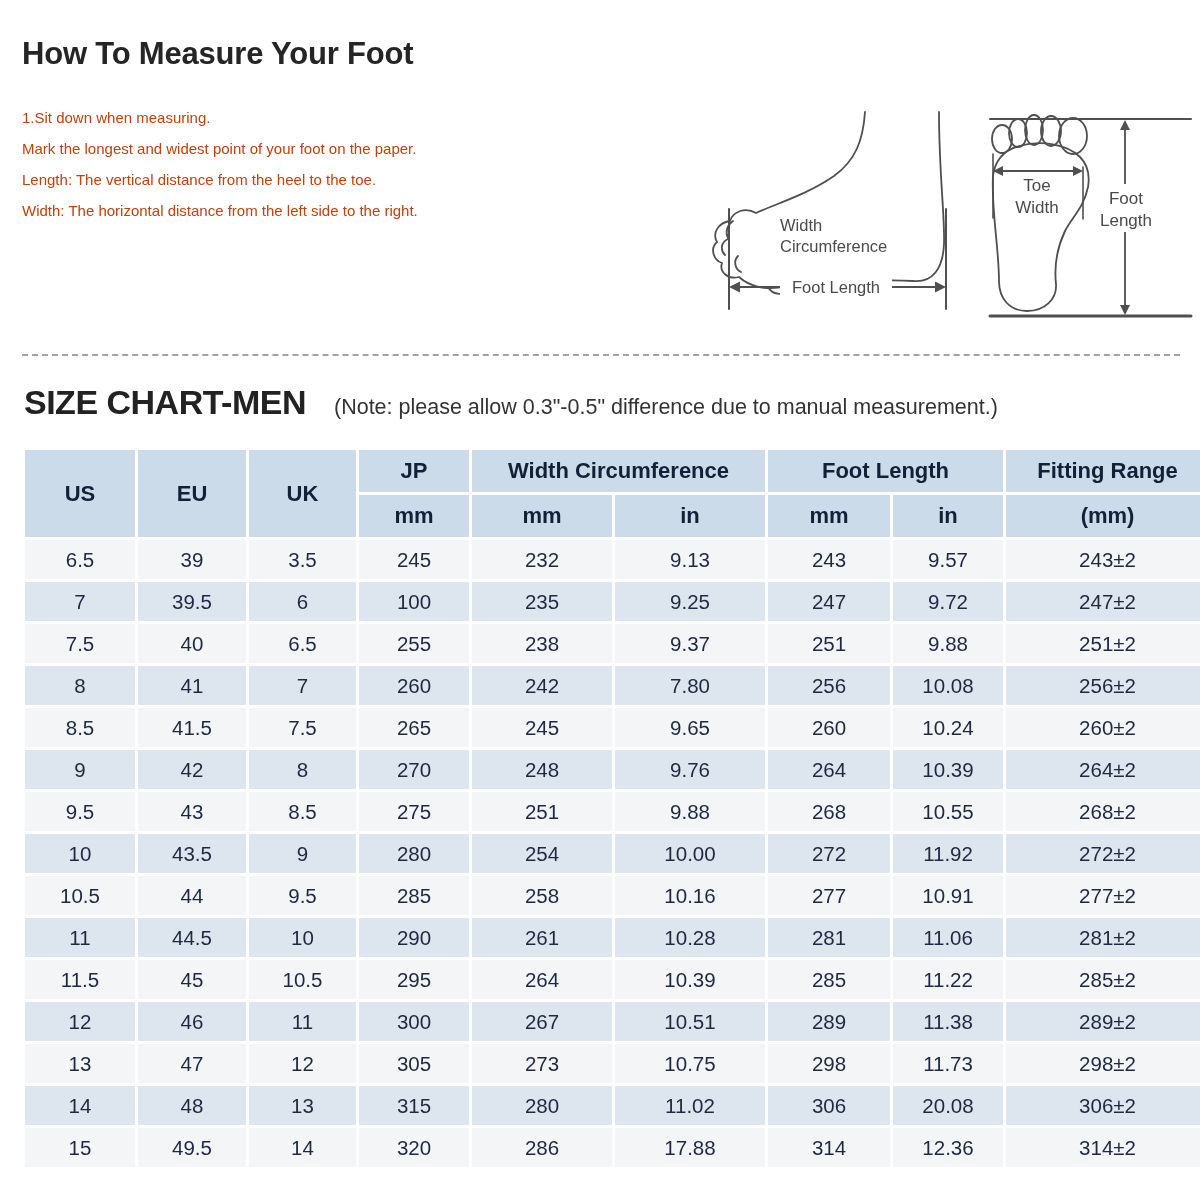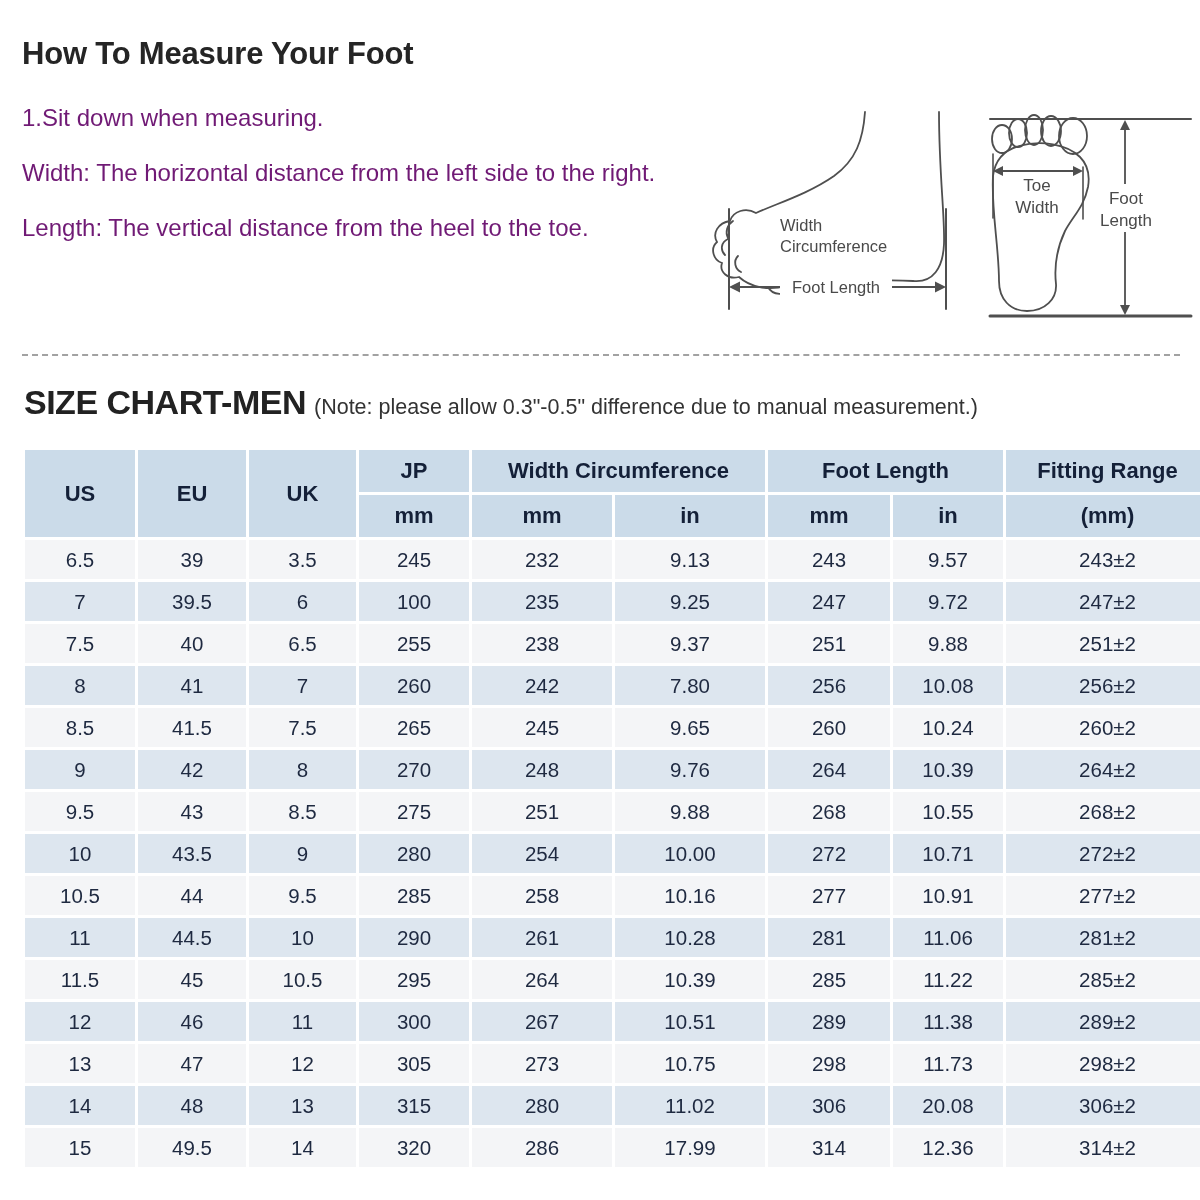--- a/index.html
+++ b/index.html
@@ -17,45 +17,44 @@
     font-size: 31px;
     font-weight: 700;
     color: #252525;
     letter-spacing: -0.2px;
     margin-bottom: 30px;
   }
 
   .intro { position: relative; min-height: 222px; }
   .instructions { max-width: 680px; }
   .instruction-line {
-    font-size: 24px;
+    font-size: 15px;
     line-height: 31px;
-    color: #701a75;
+    color: #c2410c;
     white-space: nowrap;
-    margin-top: 24px;
   }
 
   .diagram { position: absolute; top: 0; }
   .diagram-side { left: 680px; top: 2px; }
   .diagram-top  { left: 961px; top: -2px; }
   .diagram text {
     font-family: "Liberation Sans", sans-serif;
     fill: #4a4a4a;
   }
 
   .divider {
     border: none;
     border-top: 2px dashed #a2a2a2;
     margin: 30px 0 0 0;
   }
 
   .chart-head {
     display: flex;
     align-items: baseline;
-    gap: 8px;
+    gap: 28px;
     margin: 27px 0 0 2px;
   }
   .chart-title {
     font-size: 34px;
     font-weight: 800;
     color: #222222;
     letter-spacing: -0.5px;
     white-space: nowrap;
   }
   .chart-note {
@@ -94,22 +93,23 @@
 </head>
 <body>
 
 <div class="page">
 
   <h1 class="page-title">How To Measure Your Foot</h1>
 
   <div class="intro">
     <div class="instructions">
         <div class="instruction-line">1.Sit down when measuring.</div>
+        <div class="instruction-line">Mark the longest and widest point of your foot on the paper.</div>
+        <div class="instruction-line">Length: The vertical distance from the heel to the toe.</div>
         <div class="instruction-line">Width: The horizontal distance from the left side to the right.</div>
-        <div class="instruction-line">Length: The vertical distance from the heel to the toe.</div>
       </div>
 
     <svg class="diagram diagram-side" width="252" height="215" viewBox="0 0 252 215">
       <g fill="none" stroke="#4f4f4f" stroke-width="1.8" stroke-linecap="round">
 
         <path d="M163,8 C161,36 154,56 132,72 C106,90 76,99 54,109
                  C44,103 31,107 28,117 C16,119 10,129 15,138
                  C8,144 11,156 20,159 C17,168 26,176 37,173
                  C48,183 66,187 84,182 C120,179 176,175 211,177
                  C231,179 241,164 242,140 C243,112 237,70 237,8"></path>
@@ -282,21 +282,21 @@
           <td>268±2</td>
         </tr>
         <tr>
           <td>10</td>
           <td>43.5</td>
           <td>9</td>
           <td>280</td>
           <td>254</td>
           <td>10.00</td>
           <td>272</td>
-          <td>10.71</td>
+          <td>11.92</td>
           <td>272±2</td>
         </tr>
         <tr>
           <td>10.5</td>
           <td>44</td>
           <td>9.5</td>
           <td>285</td>
           <td>258</td>
           <td>10.16</td>
           <td>277</td>
@@ -357,21 +357,21 @@
           <td>306</td>
           <td>20.08</td>
           <td>306±2</td>
         </tr>
         <tr>
           <td>15</td>
           <td>49.5</td>
           <td>14</td>
           <td>320</td>
           <td>286</td>
-          <td>17.99</td>
+          <td>17.88</td>
           <td>314</td>
           <td>12.36</td>
           <td>314±2</td>
         </tr>
       </tbody>
   </table>
 
 </div>
 
 </body></html>

